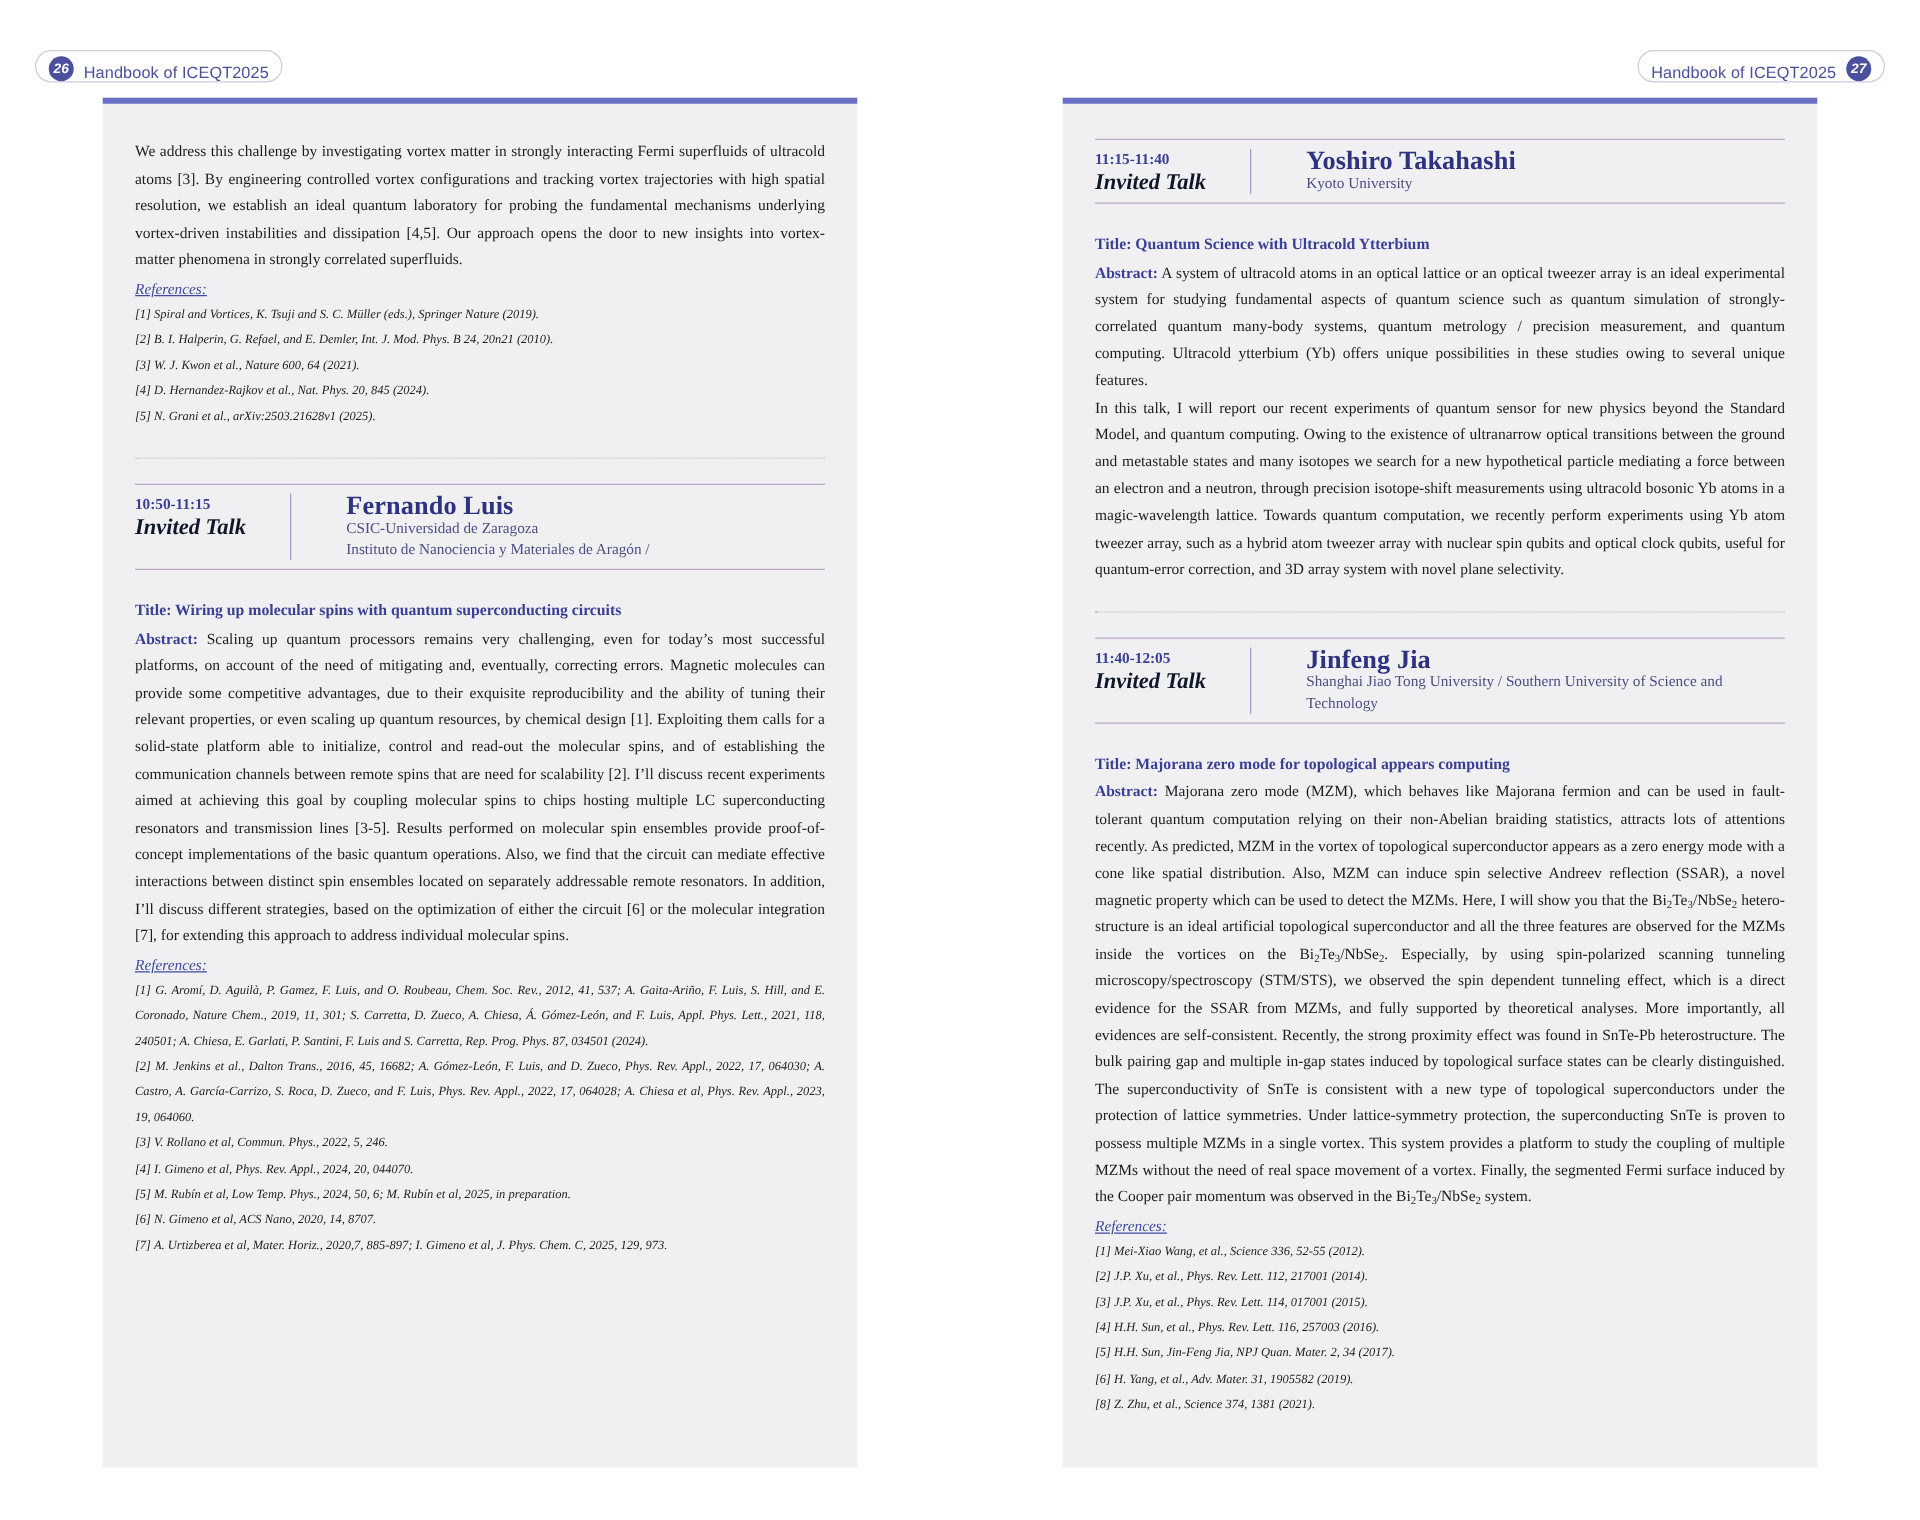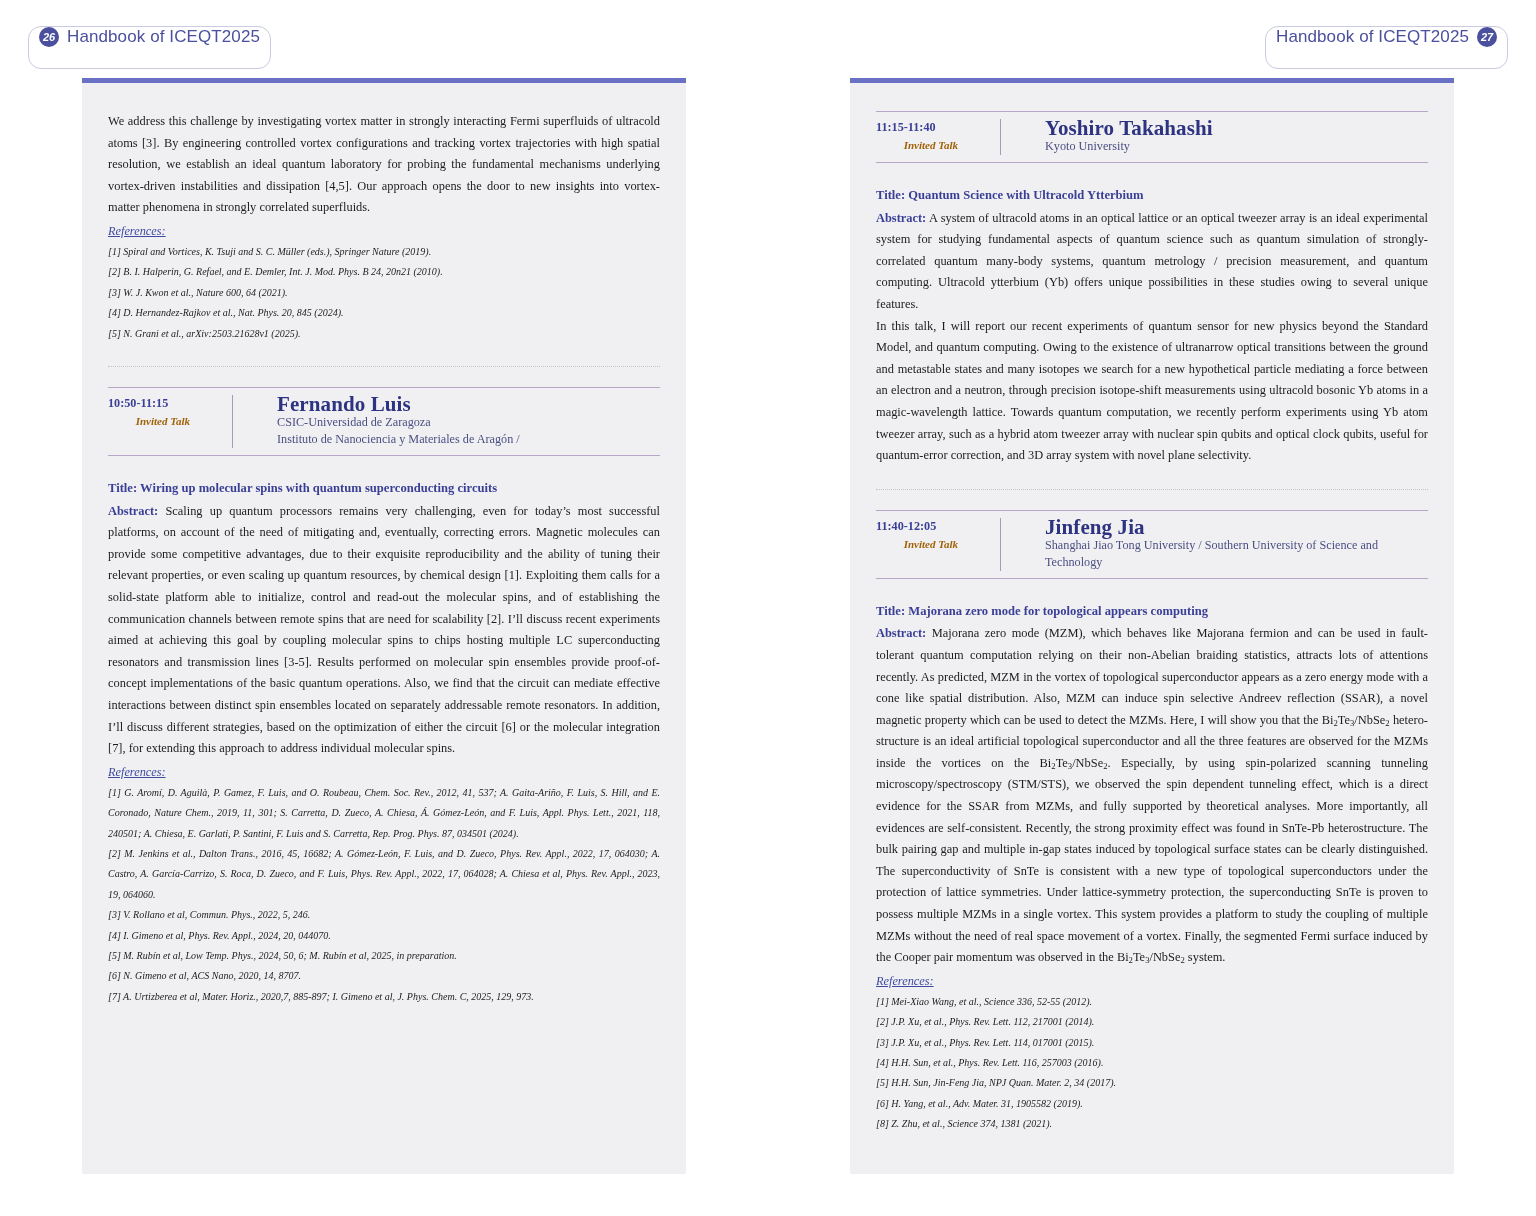--- a/index.html
+++ b/index.html
@@ -16,34 +16,34 @@
     display:flex;
   }
   .page-col{
     position:relative;
     width:768px;height:1216px;
     box-sizing:border-box;
   }
   
   .runhead{
     position:absolute;
-    top:26px;
-    display:flex;align-items:flex-start;
-    height:43px;
+    top:40px;
+    display:flex;align-items:flex-end;
+    height:26px;
     border:1px solid #c9cbe0;
     border-radius:13px;
     background:#ffffff;
     padding:0 10px;
     box-sizing:border-box;
   }
   .runhead.left{left:28px;}
   .runhead.right{right:28px;}
   .runhead-label{
     font-family:"Liberation Sans", sans-serif;
-    font-size:17px;
+    font-size:13px;
     color:#4a4f9e;
     letter-spacing:.1px;
     white-space:nowrap;
   }
   .pagebadge{
     width:20px;height:20px;border-radius:50%;
     background:#4a4f9e;
     color:#ffffff;
     font-family:"Liberation Sans", sans-serif;
     font-size:11px;
@@ -133,22 +133,22 @@
     font-weight:bold;
     font-size:12.2px;
     color:#3a3f96;
     line-height:17px;
     white-space:nowrap;
   }
   .th-time .t2{
     display:block;
     font-weight:bold;
     font-style:italic;
-    font-size:11px;
-    color:#a16207;
+    font-size:18px;
+    color:#0f172a;
     line-height:18px;
     white-space:nowrap;
     text-align:right;
   }
   .th-div{
     width:1px;
     align-self:stretch;
     background:#9a9ec4;
     margin-right:12px;
     flex:0 0 1px;

